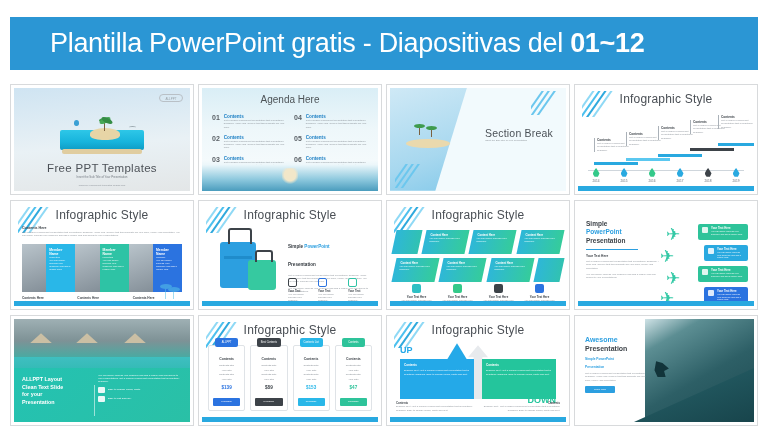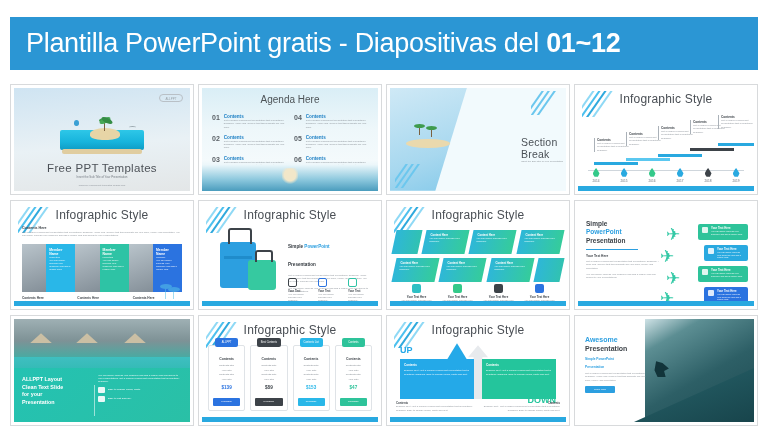--- a/index.html
+++ b/index.html
@@ -20,21 +20,21 @@
     position: absolute;
     left: 10px; top: 17px;
     width: 748px; height: 53px;
     background: #2b96d4;
     display: flex; align-items: center;
   }
   .banner-title {
     color: #ffffff;
     font-size: 27px;
     letter-spacing: -0.3px;
-    padding-left: 16px;
+    padding-left: 40px;
     white-space: nowrap;
     font-weight: 400;
   }
   .banner-title .accent { font-weight: bold; }
 
   
   .grid {
     position: absolute;
     left: 10px; top: 84px;
     width: 748px; height: 342px;
@@ -134,21 +134,21 @@
   
   .s3 { background:#f2fafd; }
   .s3 .wedge{position:absolute;left:0;top:0;width:56%;height:100%;
     background:linear-gradient(160deg,#cfe9f6 0%,#a8d8ef 60%,#7ec7e9 100%);
     clip-path: polygon(0 0, 78% 0, 46% 100%, 0 100%);}
   .s3 .isl{position:absolute;left:16px;top:34px;width:44px;height:26px;}
   .s3 .isl .sand{position:absolute;left:0;bottom:0;width:44px;height:9px;background:#ead9ad;border-radius:50%;}
   .s3 .isl .p{position:absolute;width:16px;height:12px;}
   .s3 .isl .p b{position:absolute;left:7px;top:4px;width:1.4px;height:9px;background:#7b6140;}
   .s3 .isl .p i{position:absolute;top:2px;left:2px;width:11px;height:4px;border-radius:50%;background:#3f9b4e;}
-  .s3 .txtwrap{position:absolute;left:54%;top:48px;margin-left:36px;}
+  .s3 .txtwrap{position:absolute;left:54%;top:39px;}
   .s3 .sbtitle{font-size:10.5px;color:#4b5157;letter-spacing:.2px;}
   .s3 .lines-tr{position:absolute;right:5px;top:3px;width:30px;height:24px;overflow:hidden;}
   .s3 .lines-bl{position:absolute;left:5px;bottom:3px;width:30px;height:24px;overflow:hidden;}
   .s3 .lines-tr i,.s3 .lines-bl i{position:absolute;width:1.6px;height:36px;background:#6cc7ee;transform:rotate(35deg);top:-7px;}
   .s3 .lines-tr i:nth-child(1){left:3px}.s3 .lines-tr i:nth-child(2){left:9px}.s3 .lines-tr i:nth-child(3){left:15px}
   .s3 .lines-bl i:nth-child(1){left:3px}.s3 .lines-bl i:nth-child(2){left:9px}.s3 .lines-bl i:nth-child(3){left:15px}
 
   
   .s4 .tl { position:absolute; left:10px; right:10px; bottom:20px; height:1px; background:#cfd6dc;}
   .s4 .pts { position:absolute; left:10px; right:10px; bottom:8px; display:flex; justify-content:space-between;}

